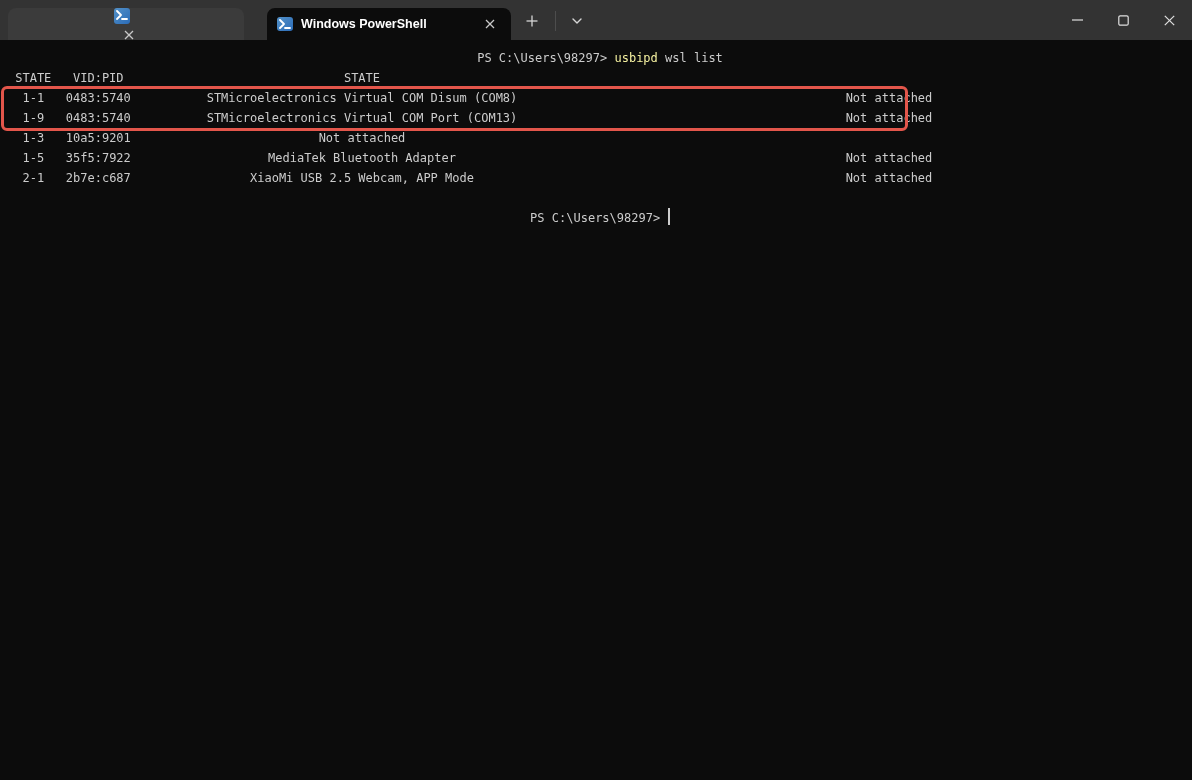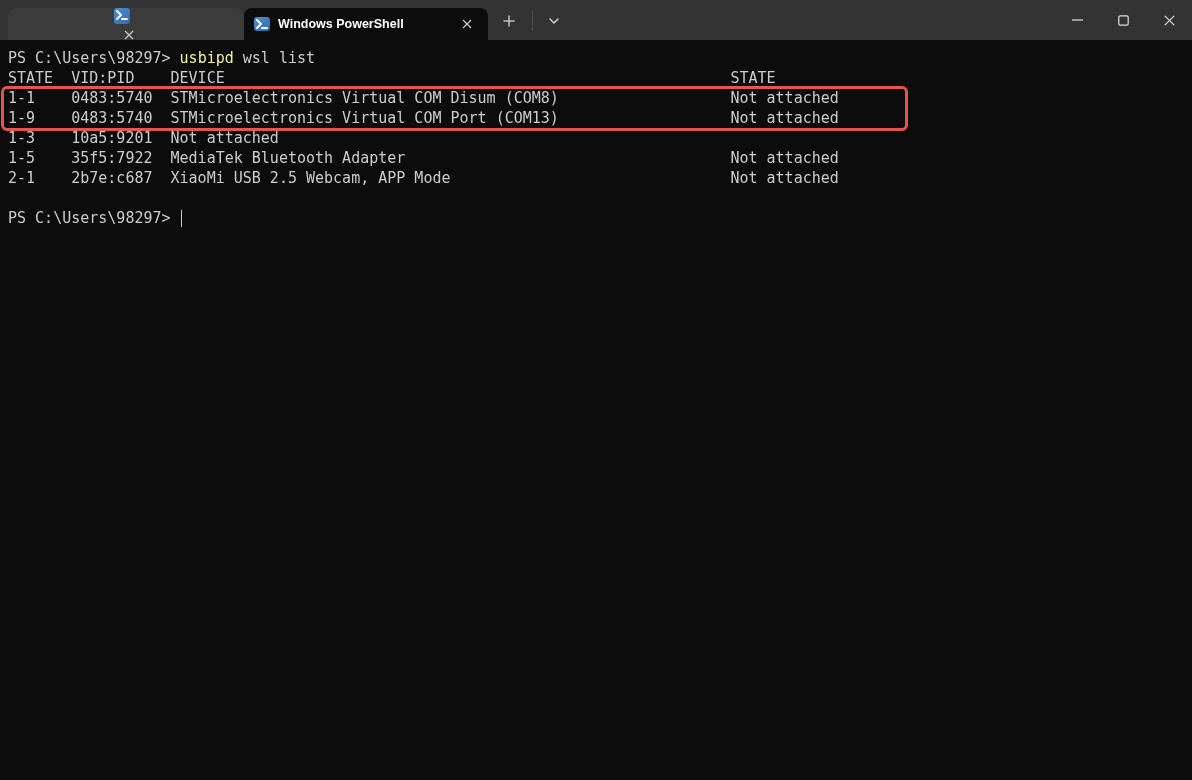--- a/index.html
+++ b/index.html
@@ -25,21 +25,21 @@
     padding: 0 10px 0 10px;
     cursor: default;
     overflow: hidden;
   }
   .tab.inactive {
     background: var(--tab-inactive-bg, #3b3b3b);
     width: 236px; margin-left: 8px; flex-direction: column;
   }
   .tab.active {
     background: var(--tab-active-bg, #0c0c0c);
-    width: 244px; margin-left: 0;
+    width: 244px; margin-left: 23px;
   }
   .ps-icon {
     width: 16px; height: 14px; flex: 0 0 16px;
     border-radius: 3px;
     background: linear-gradient(135deg, #5391c8 0%, #2b6cb8 100%);
     position: relative; margin-right: 8px;
   }
   .ps-icon svg { position: absolute; left: 2px; top: 2px; }
   .tab-title {
     font-size: 12.5px; color: #cfcfcf;
@@ -76,23 +76,24 @@
     display: flex; align-items: center; justify-content: center;
     cursor: pointer;
   }
 
   
   .terminal {
     flex: 1 1 auto;
     background: var(--term-bg, #0c0c0c);
     color: var(--term-fg, #cccccc);
     font-family: "DejaVu Sans Mono", "Liberation Mono", monospace;
-    font-size: 15px; line-height: 20px;
+    font-size: 12px; line-height: 20px;
     padding: 8px 0 0 8px;
     position: relative;
+    text-align: center;
   }
   .line { white-space: pre; height: 20px; }
   .cmd-yellow { color: var(--cmd-yellow, #f5f1a0); }
   .trow {
     display: grid;
     grid-template-columns: 7ch 11ch 62ch 1fr;
     white-space: pre; height: 20px;
   }
   .cursor {
     display: inline-block; width: 1.5px; height: 17px;
@@ -179,21 +180,20 @@
     </button>
   </div>
 
   <div class="terminal">
 
     <div class="line"><span>PS C:\Users\98297&gt; </span><span class="cmd-yellow">usbipd </span><span>wsl list</span></div>
 
     <div class="trow">
       <span>STATE</span>
       <span>VID:PID</span>
-      <span>DEVICE</span>
       <span>STATE</span>
     </div>
 
     <div class="trow">
       <span>1-1</span>
       <span>0483:5740</span>
       <span>STMicroelectronics Virtual COM Disum (COM8)</span>
       <span>Not attached</span>
     </div>
     <div class="trow">

